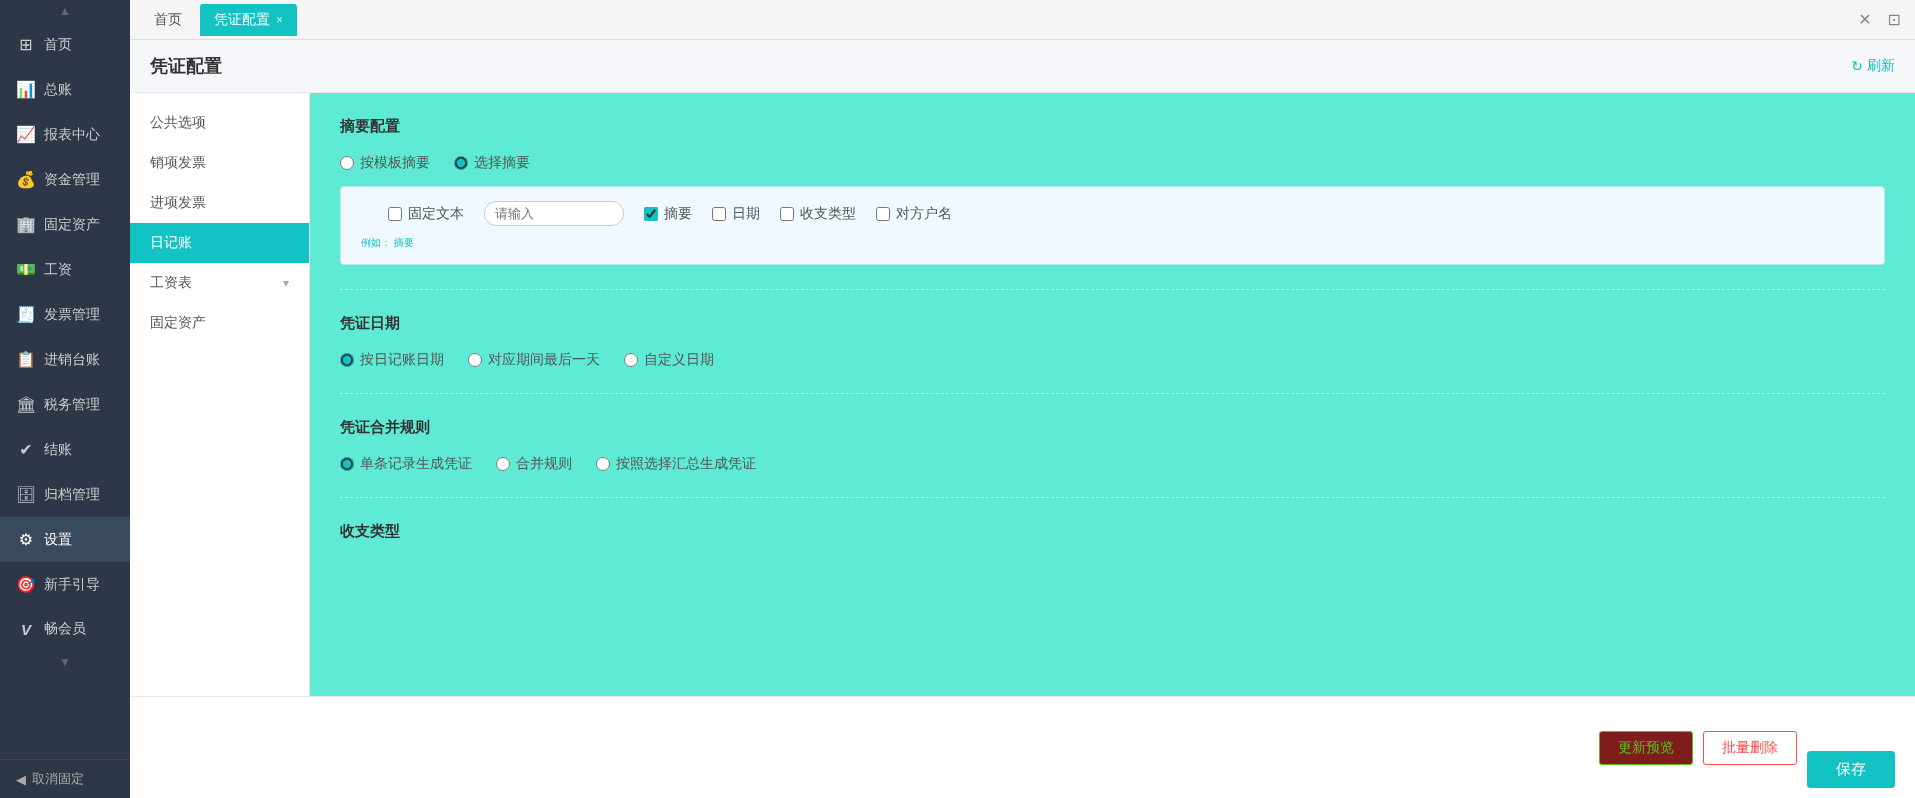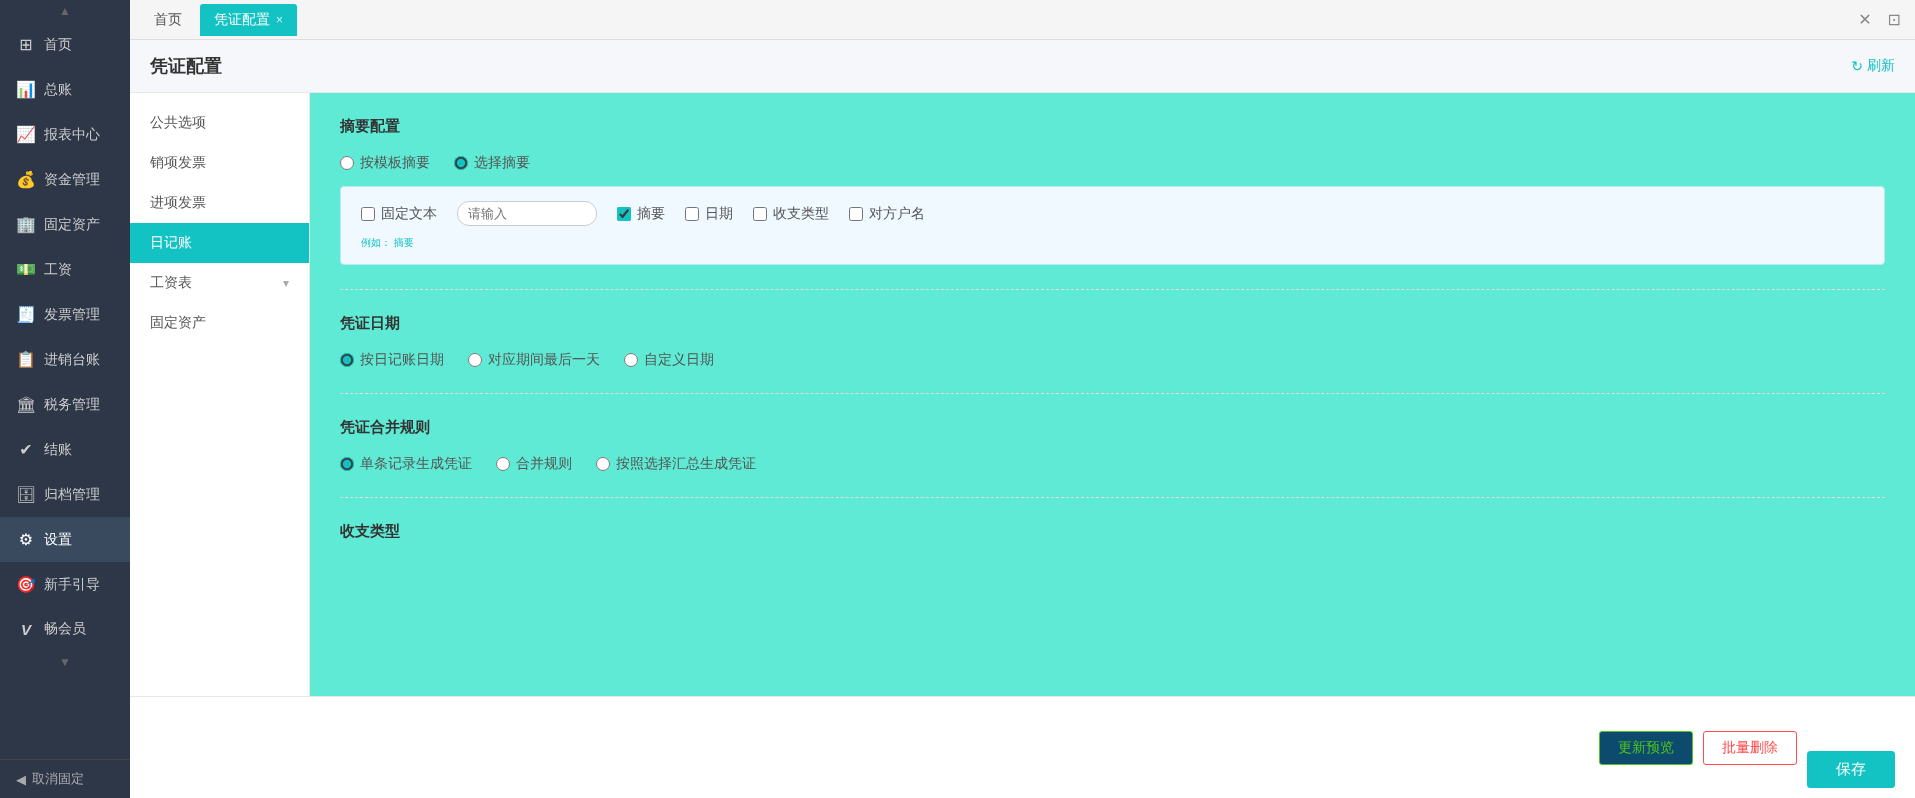--- a/index.html
+++ b/index.html
@@ -193,20 +193,21 @@
       border: 1px solid #b8e9f5;
       border-radius: 4px;
       padding: 14px 20px;
       margin-top: 14px;
     }
     .summary-row {
       display: flex;
       align-items: center;
       gap: 20px;
       flex-wrap: wrap;
+      margin-left: 27px;
     }
     .text-input {
       border: 1px solid #ccc;
       border-radius: 12px;
       padding: 4px 10px;
       font-size: 13px;
       width: 140px;
       color: #999;
       outline: none;
     }
@@ -229,21 +230,21 @@
     .btn {
       padding: 7px 18px;
       border-radius: 3px;
       font-size: 14px;
       cursor: pointer;
       border: 1px solid transparent;
     }
     .btn-outline-green {
       border-color: #52c41a;
       color: #52c41a;
-      background: #0c4a6e;
+      background: #7f1d1d;
     }
     .btn-outline-red {
       border-color: #ff4d4f;
       color: #ff4d4f;
       background: #fff;
     }
     .btn-primary {
       background: #13c2c2;
       color: #fff;
       border-color: #13c2c2;

